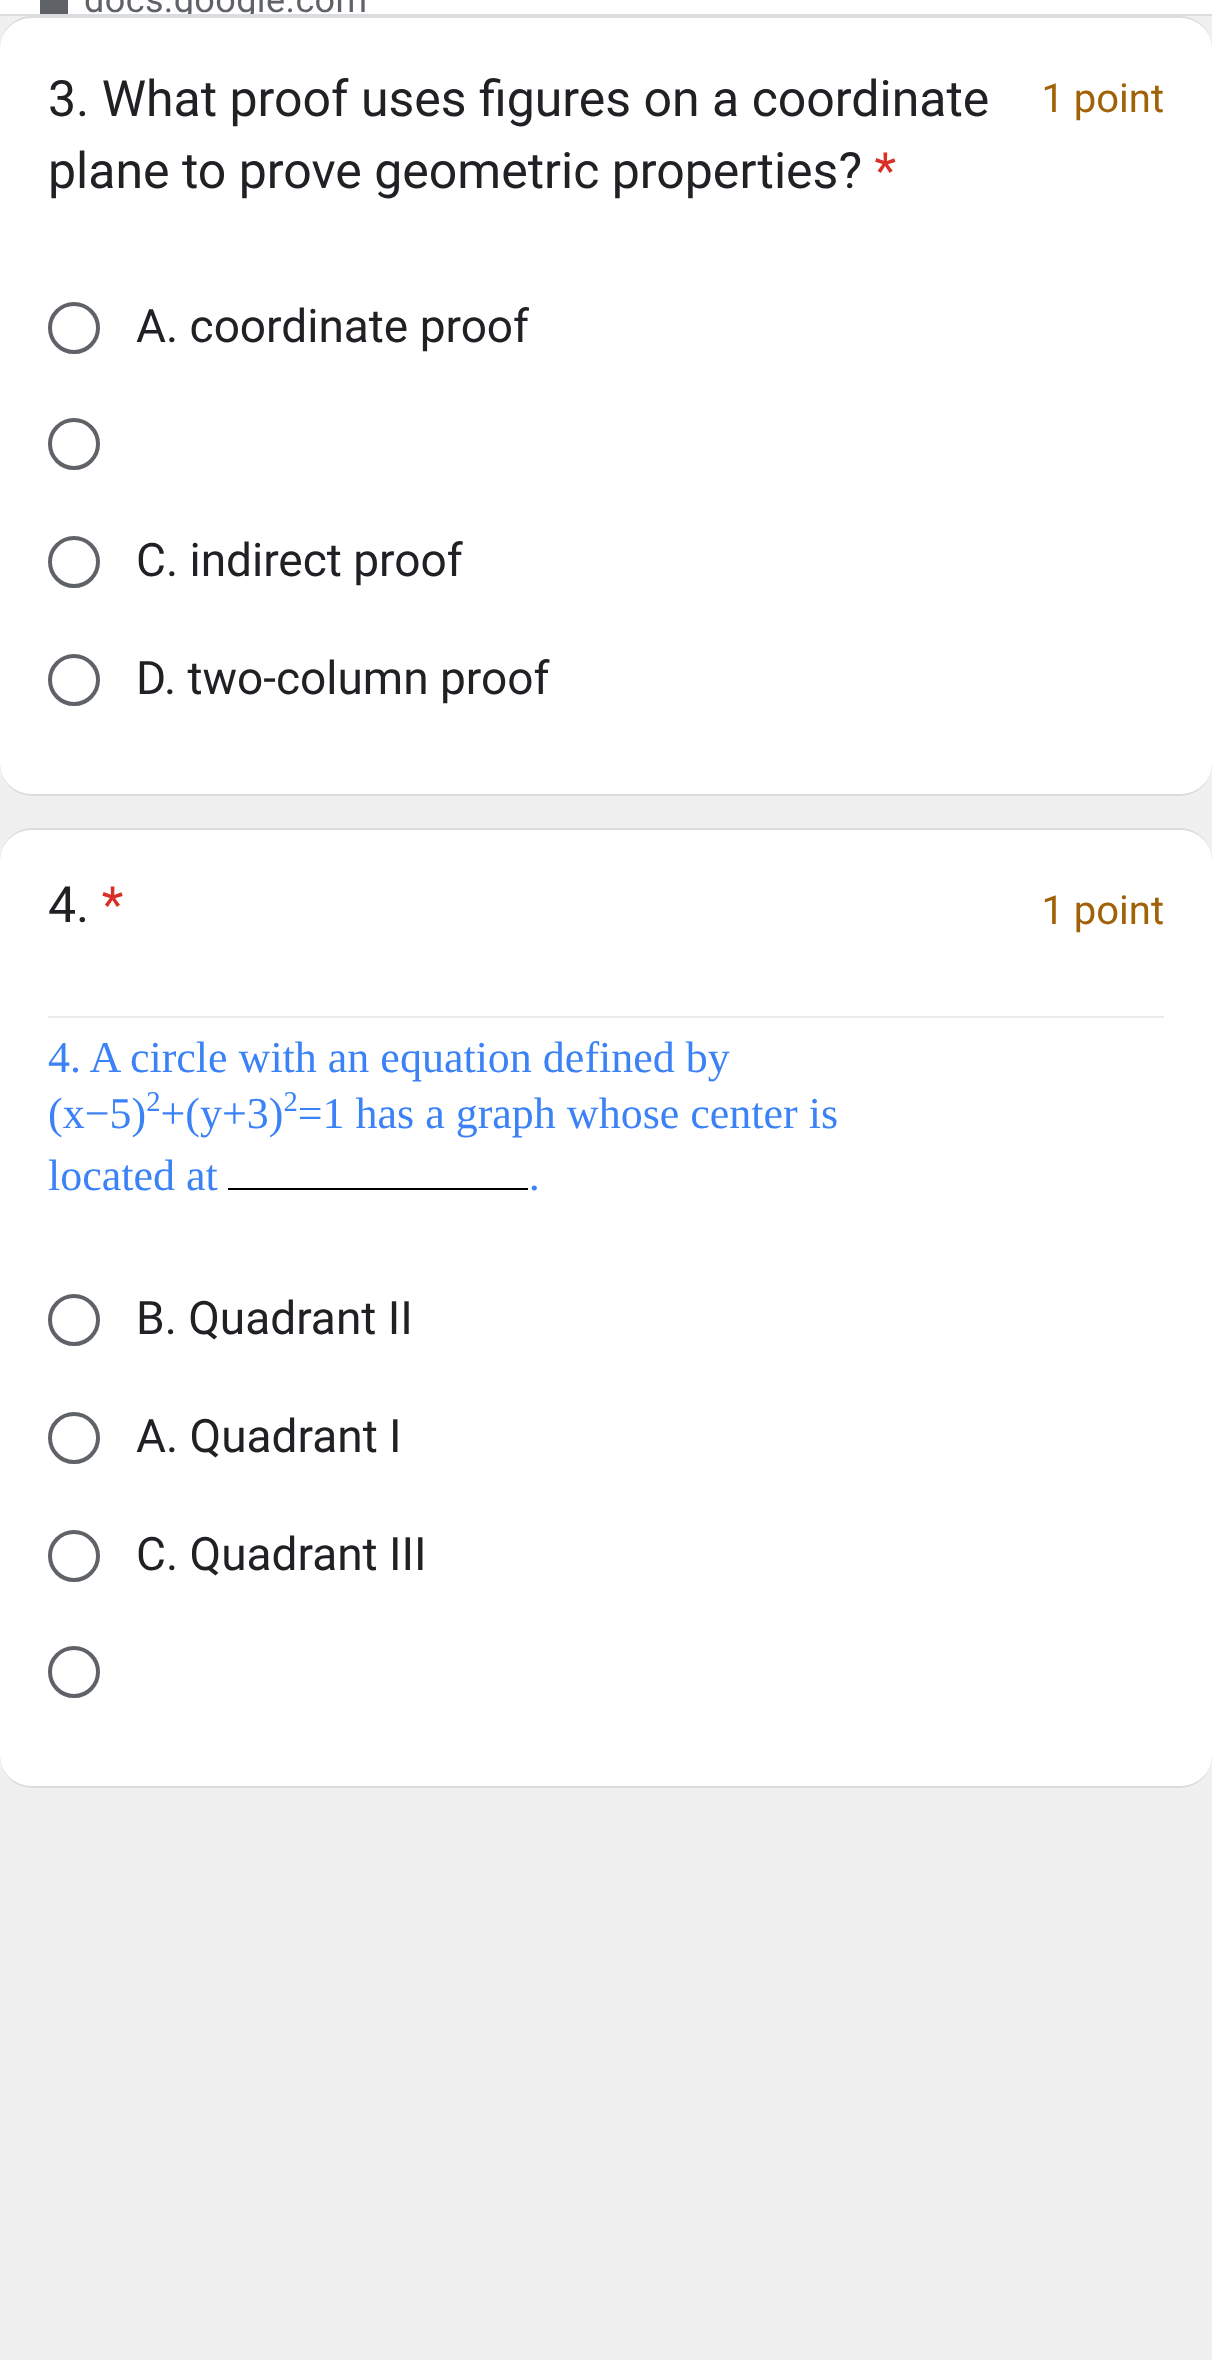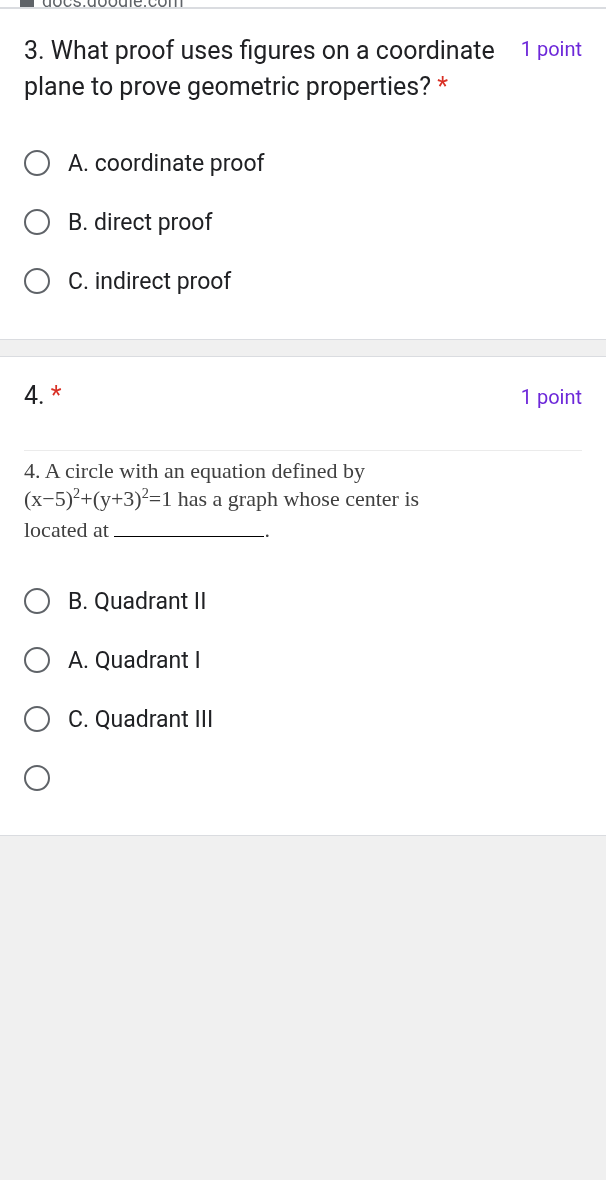--- a/index.html
+++ b/index.html
@@ -32,47 +32,48 @@
   .url-text {
     color: #5f6368;
     font-size: 18px;
     letter-spacing: 0.2px;
   }
   .card {
     background: #fff;
     border-top: 1px solid #dadce0;
     border-bottom: 1px solid #dadce0;
     padding: 24px 24px 28px 24px;
+    border-radius: 16px;
   }
   .card + .card { margin-top: 16px; }
   .q-header {
     display: flex;
     align-items: flex-start;
     justify-content: space-between;
     gap: 16px;
   }
   .q-title {
     font-size: 25px;
     line-height: 1.45;
     color: #202124;
     flex: 1;
   }
   .required {
     color: #d93025;
   }
   .points {
-    color: #6d28d9;
+    color: #a16207;
     font-size: 20px;
     white-space: nowrap;
     padding-top: 4px;
   }
   .options { margin-top: 28px; }
   .option {
     display: flex;
-    align-items: flex-start;
+    align-items: flex-end;
     gap: 18px;
     padding: 16px 0;
     cursor: pointer;
   }
   .radio {
     width: 26px; height: 26px;
     border: 2.5px solid #5f6368;
     border-radius: 50%;
     flex-shrink: 0;
   }
@@ -87,21 +88,21 @@
   .image-block {
     margin-top: 40px;
     margin-bottom: 6px;
     border-top: 1px solid rgba(0,0,0,0.08);
     padding-top: 6px;
   }
   .image-text {
     font-family: "Times New Roman", Times, serif;
     font-size: 22px;
     line-height: 1.3;
-    color: #404040;
+    color: #3b82f6;
   }
   .image-text .sup {
     font-size: 0.65em;
     vertical-align: super;
     line-height: 0;
   }
   .blank-line {
     display: inline-block;
     border-bottom: 1px solid #000;
     width: 150px;
@@ -127,25 +128,28 @@
     </div>
     <div class="points">1 point</div>
   </div>
   <div class="options">
     <label class="option">
       <span class="radio"></span>
       <span class="option-label">A. coordinate proof</span>
     </label>
     <label class="option">
       <span class="radio"></span>
-      <span class="option-label">B. direct proof</span>
     </label>
     <label class="option">
       <span class="radio"></span>
       <span class="option-label">C. indirect proof</span>
+    </label>
+    <label class="option">
+      <span class="radio"></span>
+      <span class="option-label">D. two-column proof</span>
     </label>
   </div>
 </div>
 
 <div class="card">
   <div class="q-header">
     <div class="q4-title">
       <span>4.</span>
       <span class="required">*</span>
     </div>

